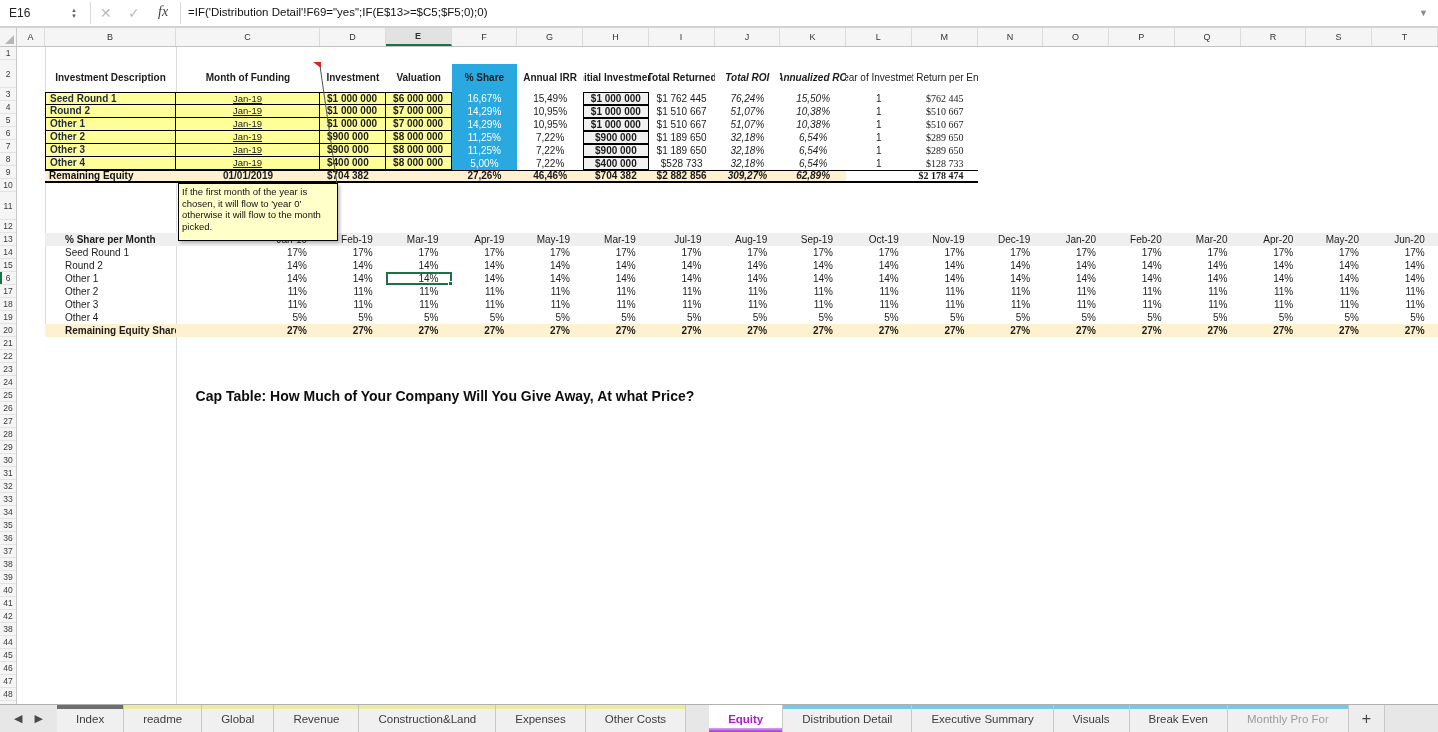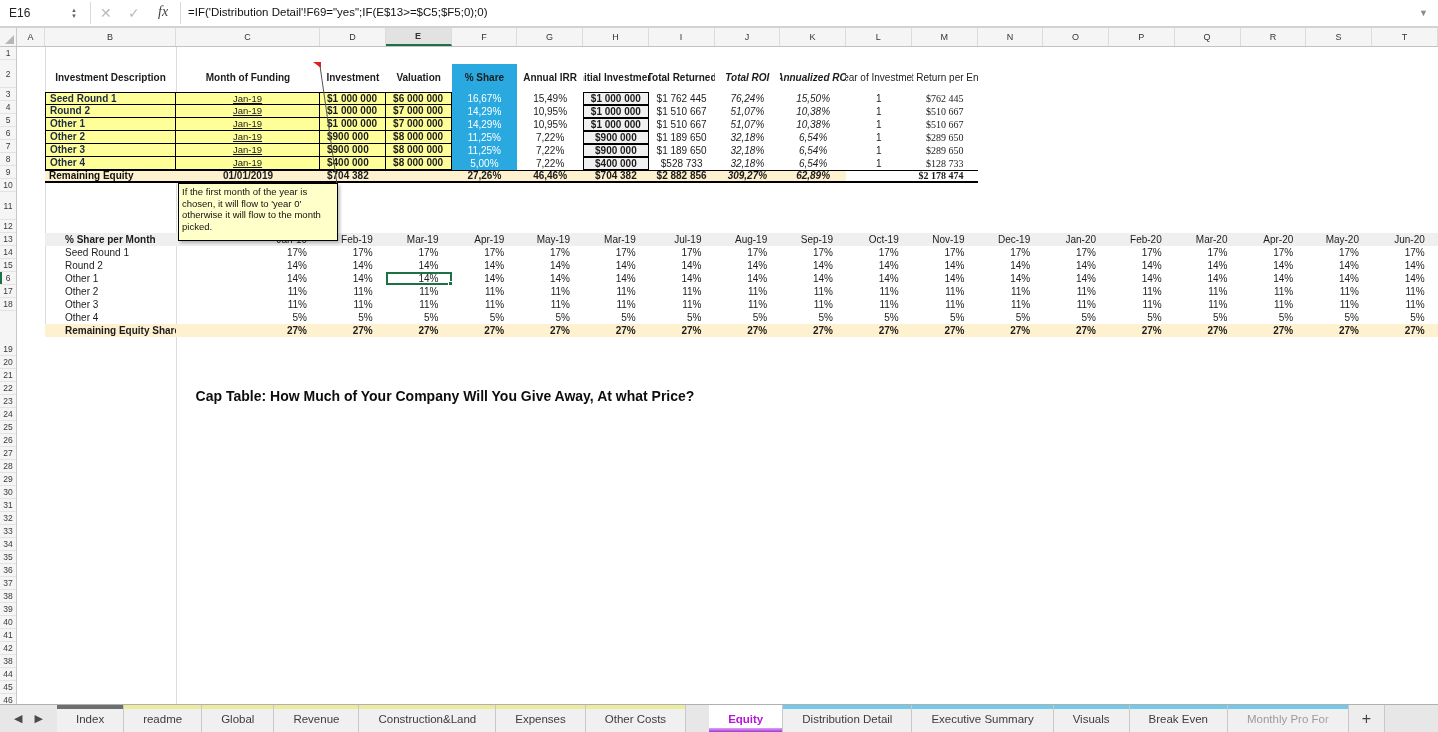--- a/index.html
+++ b/index.html
@@ -178,21 +178,21 @@
       <div class="row-h" style="height: 13px;">9</div>
       <div class="row-h" style="height: 13px;">10</div>
       <div class="row-h" style="height: 28px;">11</div>
       <div class="row-h" style="height: 13px;">12</div>
       <div class="row-h" style="height: 13px;">13</div>
       <div class="row-h" style="height: 13px;">14</div>
       <div class="row-h" style="height: 13px;">15</div>
       <div class="row-h sel" style="height: 13px;">6</div>
       <div class="row-h" style="height: 13px;">17</div>
       <div class="row-h" style="height: 13px;">18</div>
-      <div class="row-h" style="height: 13px; margin-top: 32px;">19</div>
+      <div class="row-h" style="height: 13px;">19</div>
       <div class="row-h" style="height: 13px;">20</div>
       <div class="row-h" style="height: 13px;">21</div>
       <div class="row-h" style="height: 13px;">22</div>
       <div class="row-h" style="height: 13px;">23</div>
       <div class="row-h" style="height: 13px;">24</div>
       <div class="row-h" style="height: 13px;">25</div>
       <div class="row-h" style="height: 13px;">26</div>
       <div class="row-h" style="height: 13px;">27</div>
       <div class="row-h" style="height: 13px;">28</div>
       <div class="row-h" style="height: 13px;">29</div>

